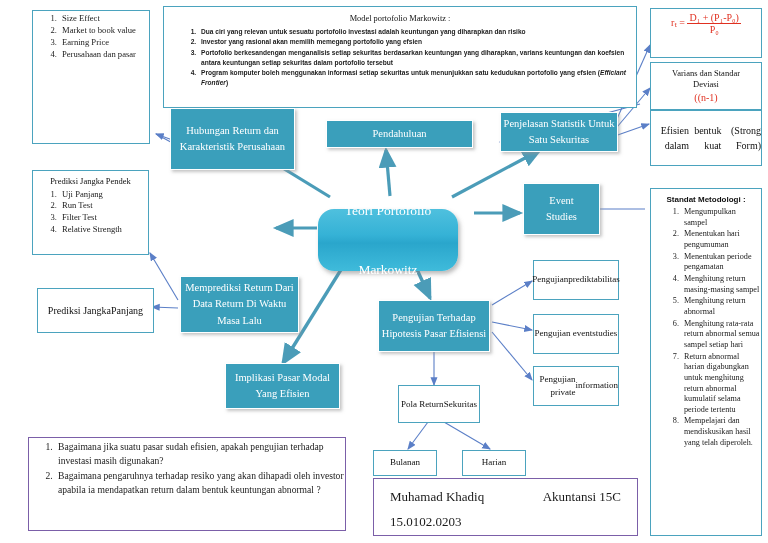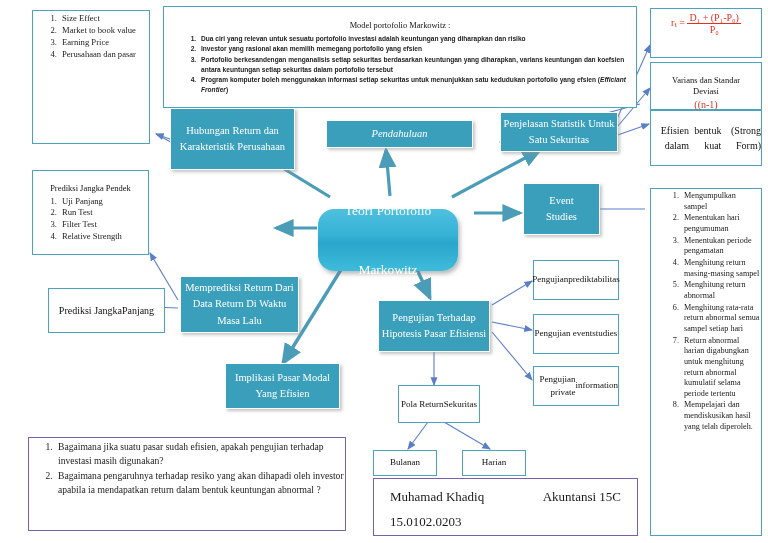--- a/index.html
+++ b/index.html
@@ -19,21 +19,21 @@
     box-sizing:border-box;
     background:#ffffff;
     border:1.4px solid #4BA3BE;
     border-radius:0;
     color:#1b1b1b;
     z-index:3;
   }
   .obox.purple{border-color:#7B5FA8;}
   .obox .ttl{
     display:block;text-align:center;font-size:8.5px;color:#111;
-    padding-top:5px;line-height:1.25;margin-top:7px;
+    padding-top:5px;line-height:1.25;
   }
   .obox .ctr{
     display:flex;flex-direction:row;align-items:center;justify-content:center;
     height:100%;text-align:right;font-size:10px;line-height:1.55;color:#111;
   }
   .obox ol{
     margin:2px 0 0 0;padding-left:26px;font-size:8.6px;line-height:1.32;
   }
   .obox ol li{margin:0 0 0.5px 0;padding-left:3px;}
 
@@ -187,37 +187,38 @@
 
   <div class="obox" style="left:650px;top:110px;width:112px;height:56px;">
     <div class="ctr">
       <span>Efisien dalam</span>
       <span>bentuk kuat</span>
       <span>(Strong Form)</span>
     </div>
   </div>
 
   <div class="obox" id="methodology" style="left:650px;top:188px;width:112px;height:348px;">
+    <span class="ttl">Standat Metodologi :</span>
     <ol>
       <li>Mengumpulkan sampel</li>
       <li>Menentukan hari pengumuman</li>
       <li>Menentukan periode pengamatan</li>
       <li>Menghitung return masing-masing sampel</li>
       <li>Menghitung return abnormal</li>
       <li>Menghitung rata-rata return abnormal semua sampel setiap hari</li>
       <li>Return abnormal harian digabungkan untuk menghitung return abnormal kumulatif selama periode tertentu</li>
       <li>Mempelajari dan mendiskusikan hasil yang telah diperoleh.</li>
     </ol>
   </div>
 
   <div class="tbox" style="left:170px;top:108px;width:125px;height:62px;">
     <span>Hubungan Return dan Karakteristik Perusahaan</span>
   </div>
 
-  <div class="tbox" style="left:326px;top:120px;width:147px;height:28px;font-style:italic;">
+  <div class="tbox" style="left:326px;top:120px;width:147px;height:28px;">
     <span>Pendahuluan</span>
   </div>
 
   <div class="tbox" style="left:500px;top:112px;width:118px;height:40px;">
     <span>Penjelasan Statistik Untuk Satu Sekuritas</span>
   </div>
 
   <div class="tbox" style="left:523px;top:183px;width:77px;height:52px;flex-direction:column;">
     <span>Event</span>
     <span>Studies</span>
@@ -244,21 +245,21 @@
   <div class="obox" style="left:32px;top:170px;width:117px;height:85px;">
     <span class="ttl">Prediksi Jangka Pendek</span>
     <ol>
       <li>Uji Panjang</li>
       <li>Run Test</li>
       <li>Filter Test</li>
       <li>Relative Strength</li>
     </ol>
   </div>
 
-  <div class="obox" style="left:48px;top:288px;width:117px;height:45px;">
+  <div class="obox" style="left:37px;top:288px;width:117px;height:45px;">
     <div class="ctr">
       <span>Prediksi Jangka</span>
       <span>Panjang</span>
     </div>
   </div>
 
   <div class="obox" style="left:533px;top:260px;width:86px;height:40px;">
     <div class="ctr" style="font-size:9px;line-height:1.45;">
       <span>Pengujian</span>
       <span>prediktabilitas</span>

